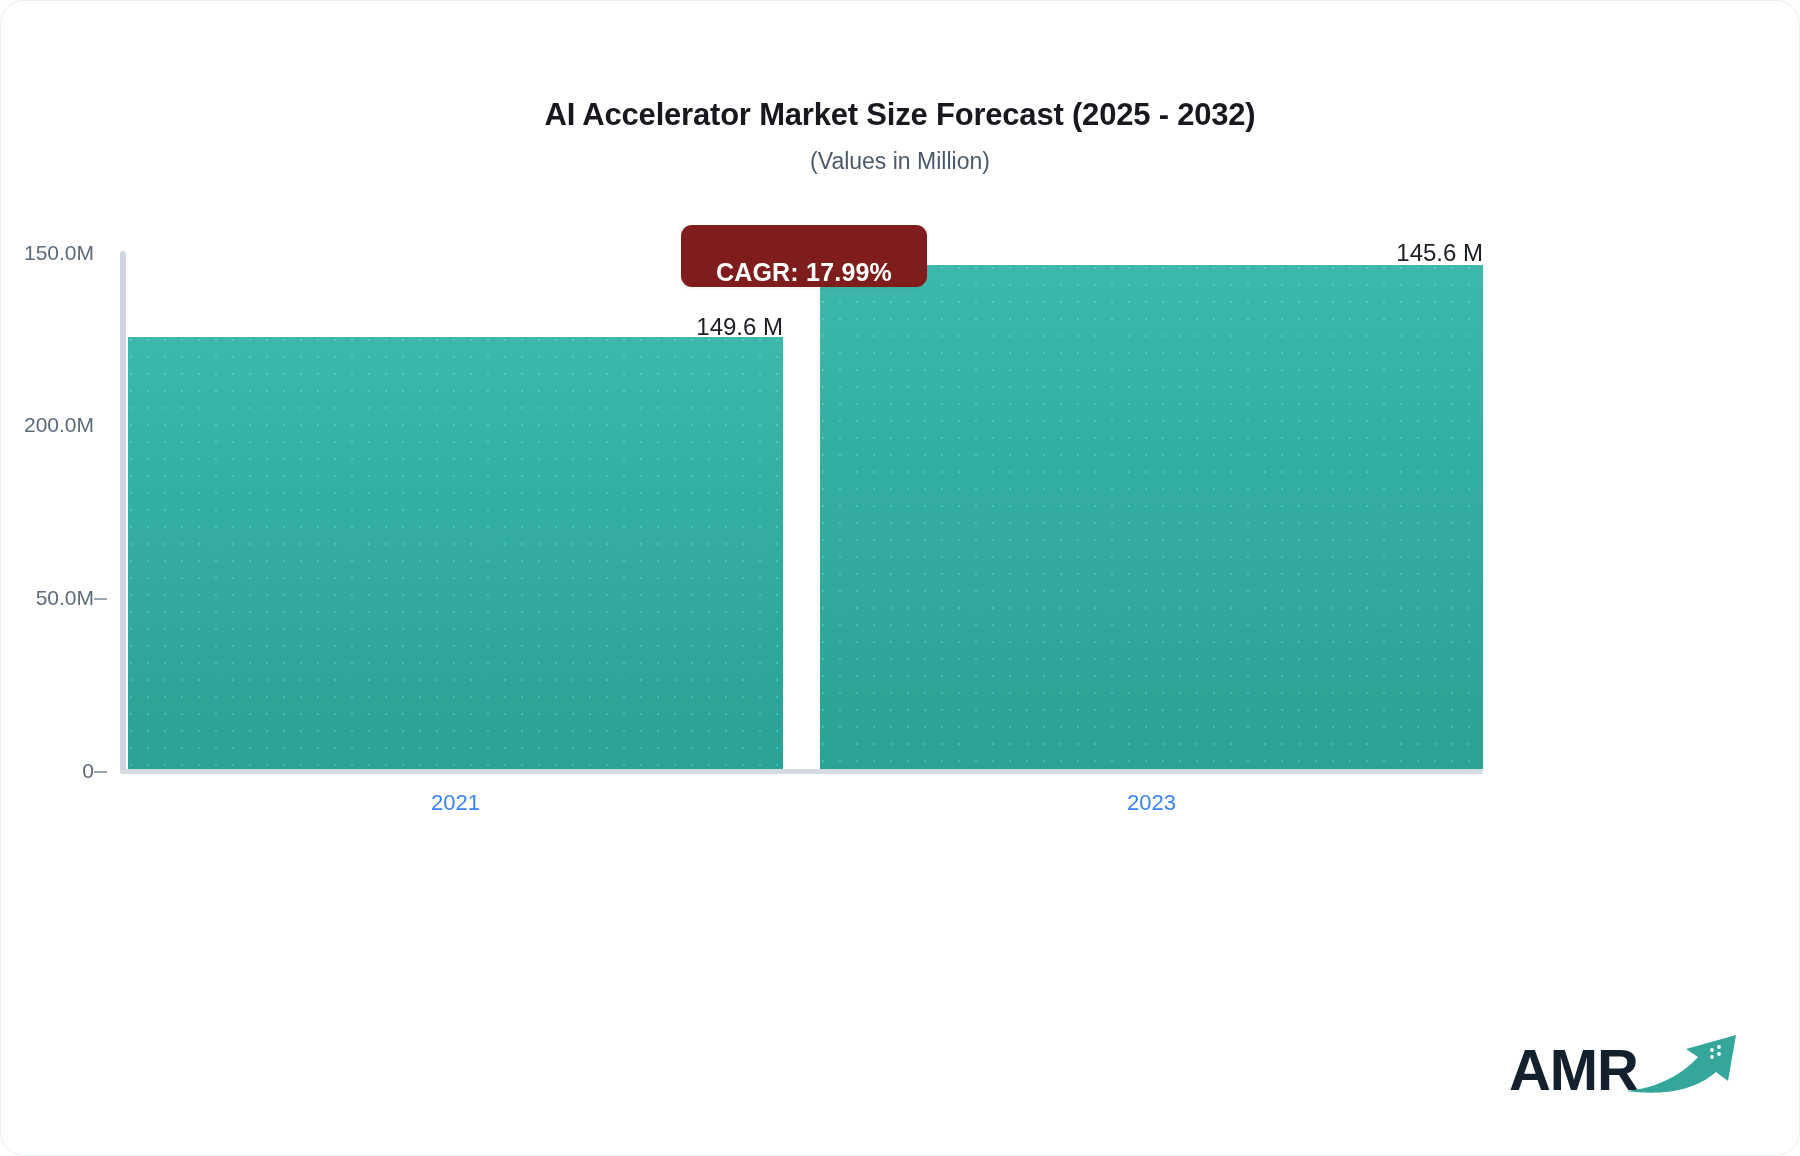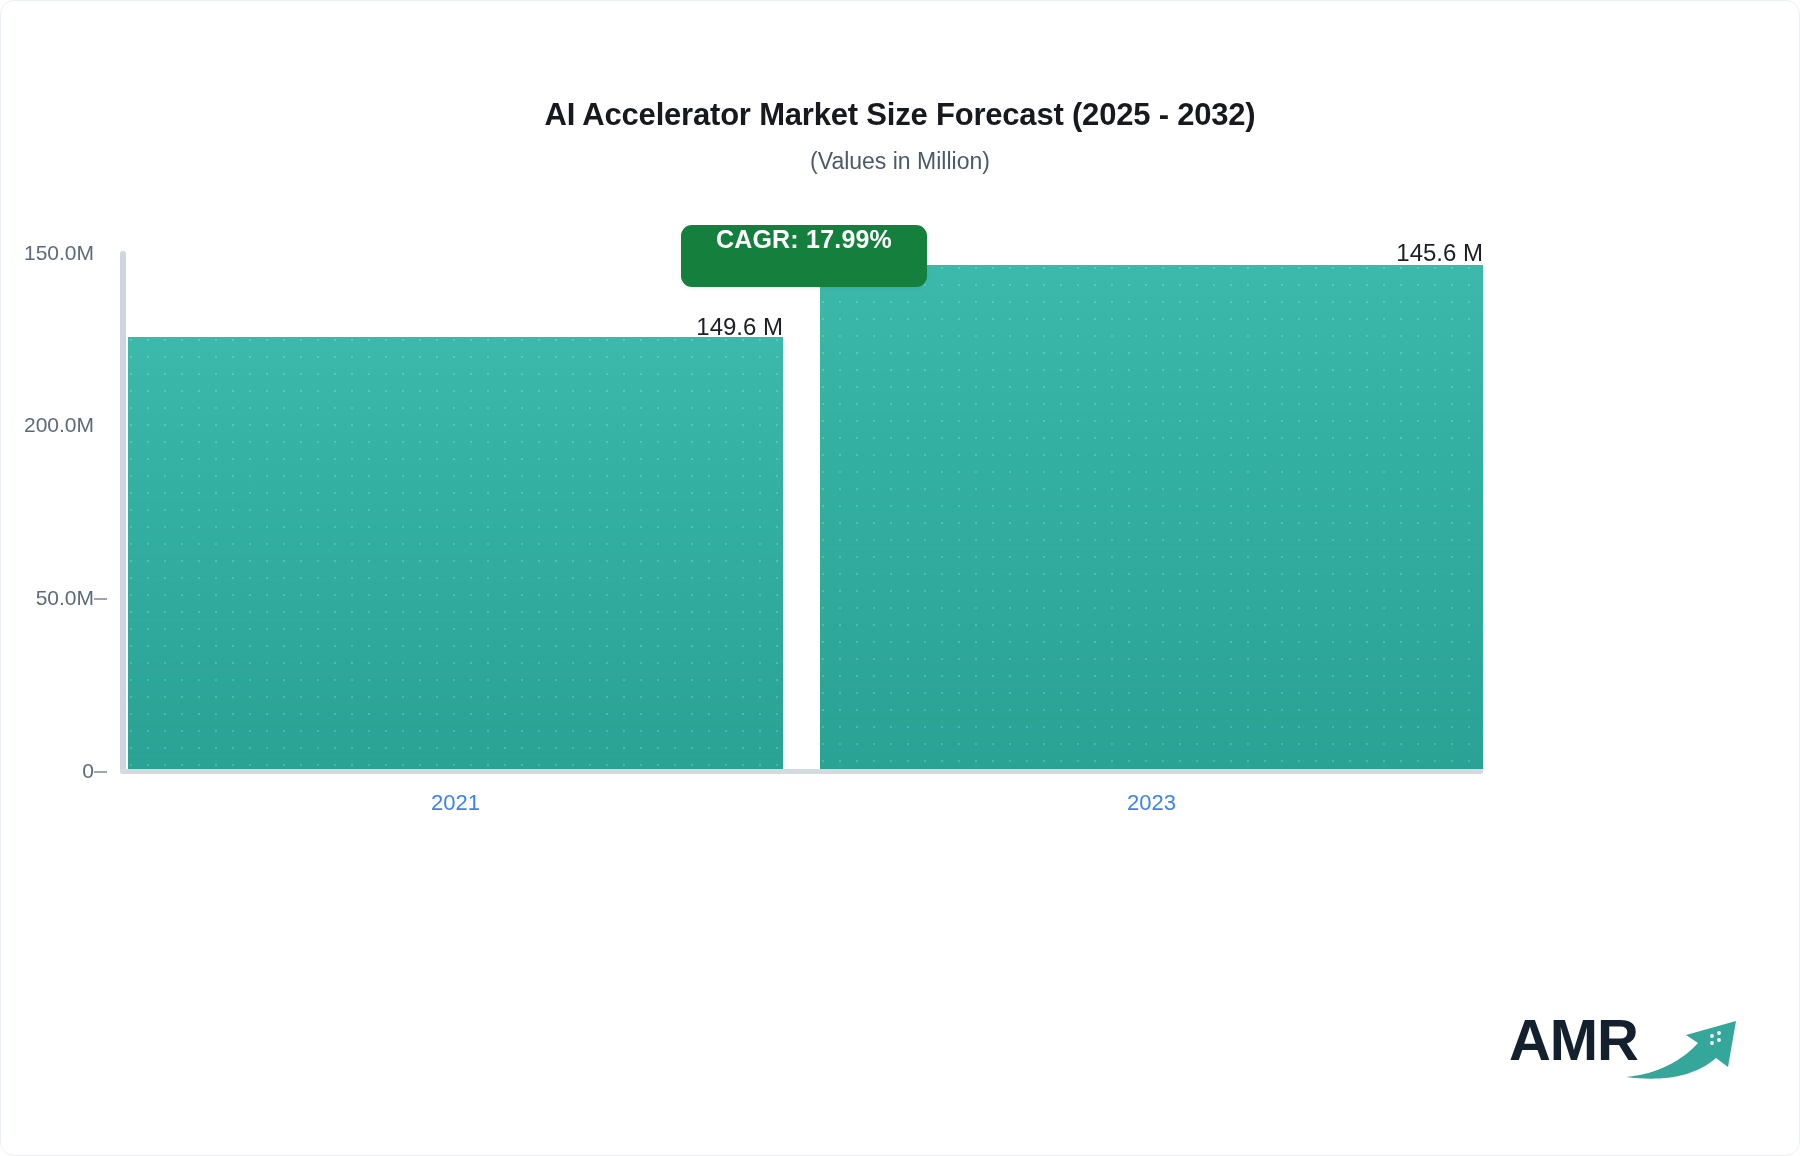--- a/index.html
+++ b/index.html
@@ -12,21 +12,21 @@
     font-family: "Liberation Sans", sans-serif;
     overflow: hidden;
   }
 
   #canvas {
     position: relative;
     width: 1800px;
     height: 1156px;
     background: #ffffff;
     border: 1px solid #eceff2;
-    border-radius: 14px;
+    border-radius: 24px;
     overflow: hidden;
   }
 
   
   #chart-title {
     position: absolute;
     left: 0; right: 0;
     top: 96px;
     text-align: center;
     font-size: 31px;
@@ -117,43 +117,43 @@
     white-space: nowrap;
   }
 
   
   #cagr-badge {
     position: absolute;
     left: 680px;
     top: 224px;
     width: 246px;
     height: 62px;
-    background: #15803d;
+    background: #7f1d1d;
     border-radius: 11px;
     display: flex;
-    align-items: flex-start;
+    align-items: flex-end;
     justify-content: center;
     box-shadow: 0 2px 4px rgba(0,0,0,0.05);
     z-index: 20;
   }
   #cagr-badge-text {
     color: #ffffff;
     font-size: 25px;
     font-weight: bold;
     letter-spacing: 0.2px;
     font-family: "Liberation Sans", sans-serif;
   }
 
   
   #brand-logo {
     position: absolute;
     right: 55px;
-    bottom: 74px;
+    bottom: 56px;
     display: flex;
-    align-items: flex-start;
+    align-items: flex-end;
     height: 70px;
   }
   #brand-logo-text {
     font-size: 58px;
     font-weight: bold;
     color: #13202e;
     letter-spacing: -1px;
     font-family: "Liberation Sans", sans-serif;
     line-height: 1;
   }

